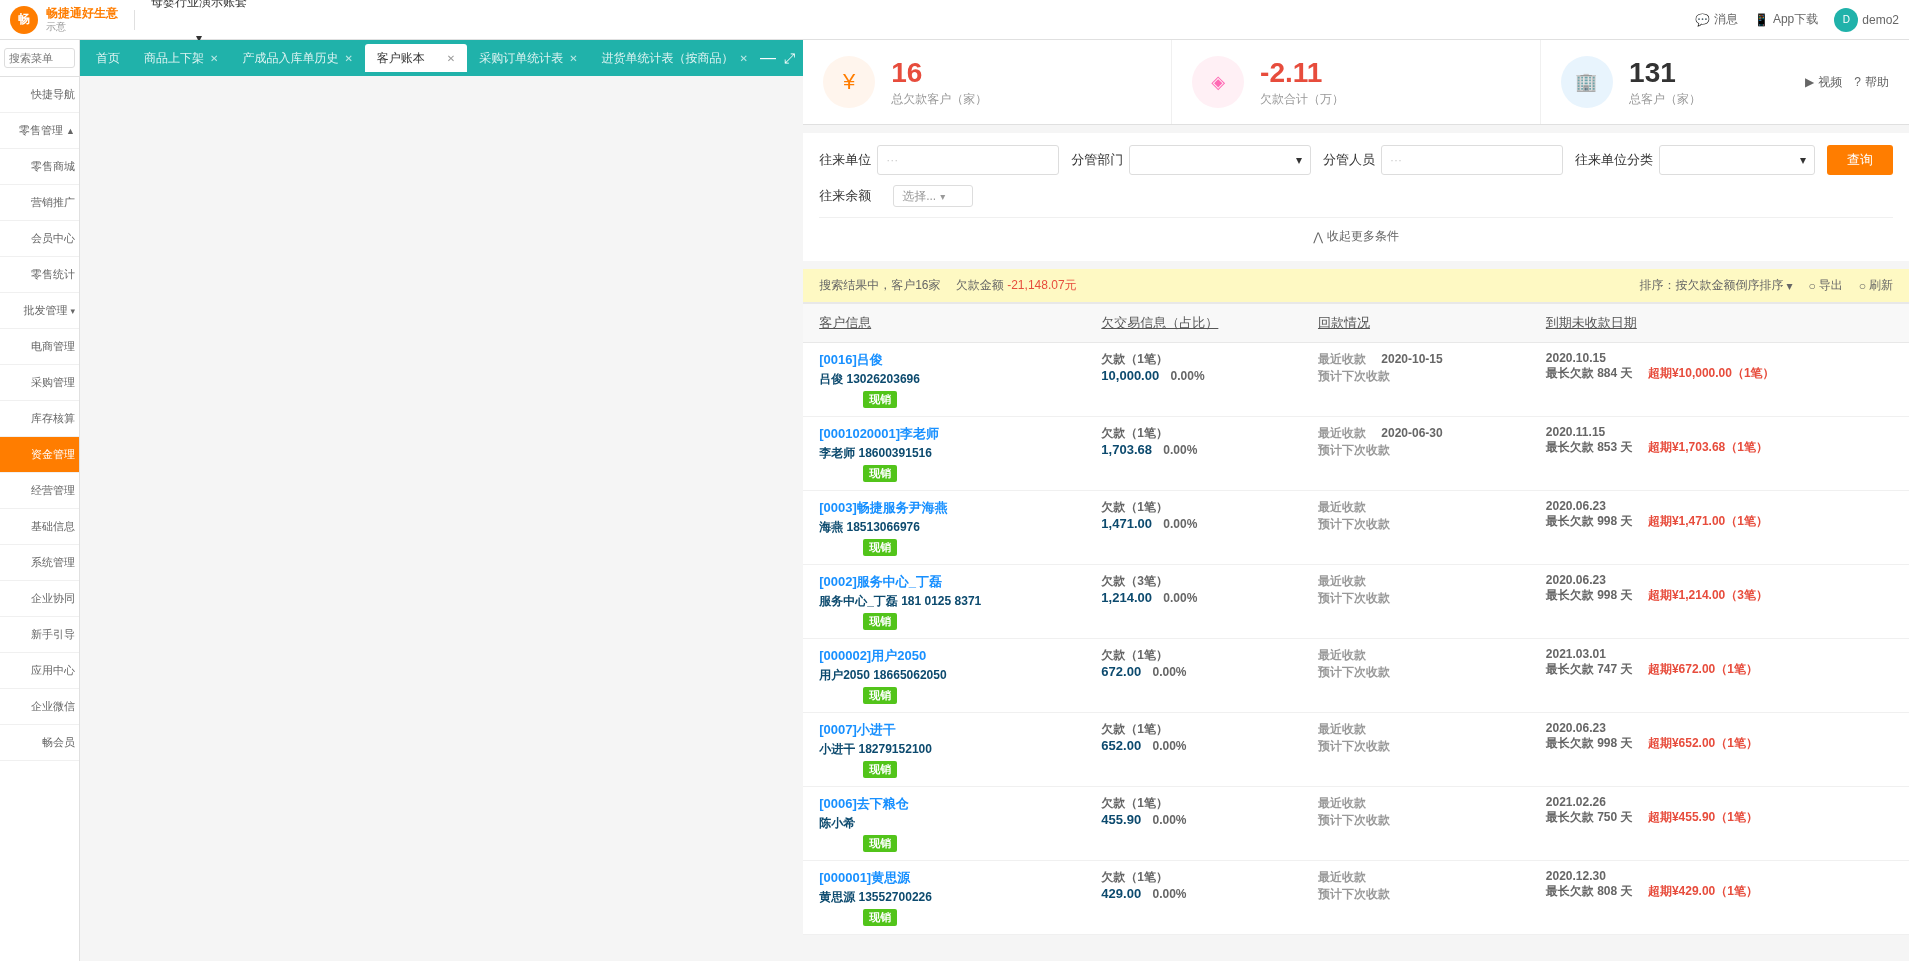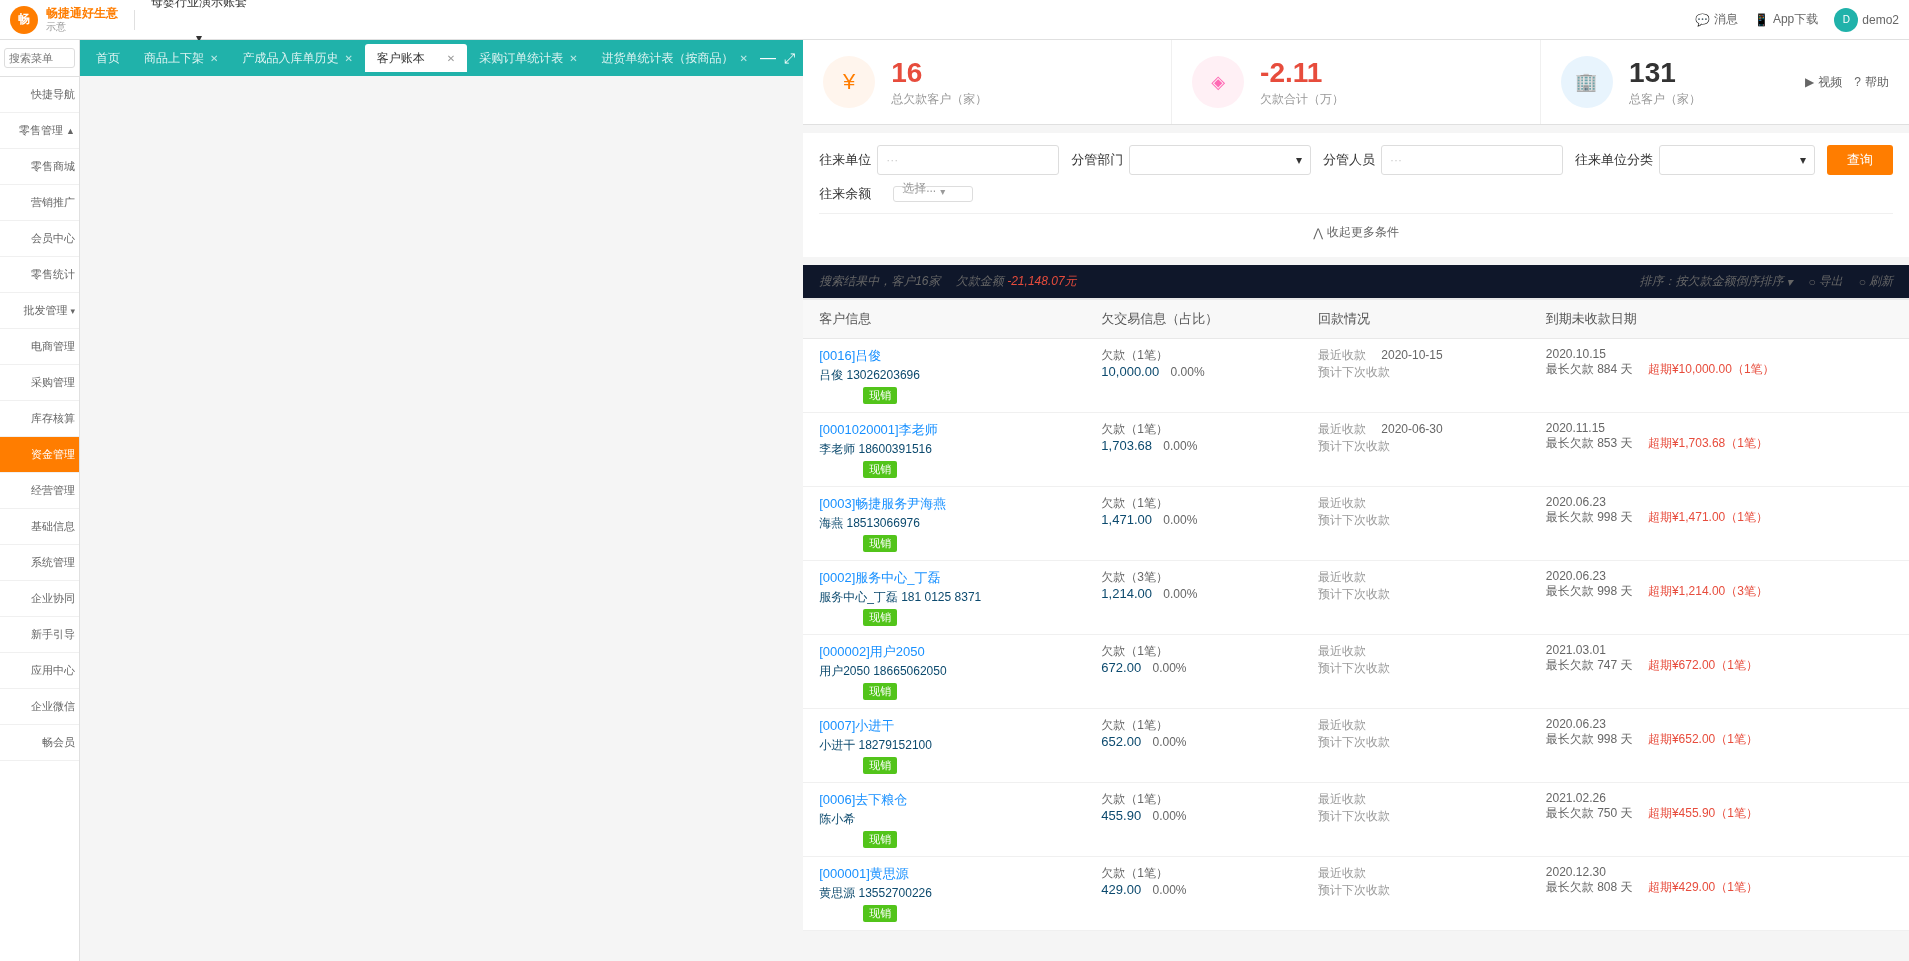--- a/index.html
+++ b/index.html
@@ -140,75 +140,76 @@
       font-size: 13px;
       cursor: pointer;
       height: 30px;
     }
     .filter-extra { display: flex; align-items: center; gap: 22px; }
     .select-box {
       border: 1px solid #ddd;
       border-radius: 3px;
       padding: 4px 8px;
       font-size: 12px;
-      height: 16px;
+      height: 22px;
       background: #fff;
       display: flex;
-      align-items: flex-end;
+      align-items: center;
       gap: 4px;
       cursor: pointer;
       min-width: 80px;
     }
     .collapse-btn {
       display: flex;
       align-items: center;
       justify-content: center;
       gap: 4px;
       color: #666;
       font-size: 12px;
       cursor: pointer;
       padding: 4px 0;
     }
     .collapse-row { text-align: center; border-top: 1px solid #f0f0f0; padding-top: 6px; }
 
     
     .result-bar {
-      background: #0f172a;
+      background: #fef9c3;
       padding: 8px 16px;
       display: flex;
       align-items: center;
       justify-content: space-between;
       border-bottom: 1px solid #e8e8e8;
       margin-bottom: 0;
-      font-style: italic;
     }
     .result-info { font-size: 12px; color: #666; }
     .result-info span.red { color: #e74c3c; }
     .result-actions { display: flex; align-items: center; gap: 16px; font-size: 12px; color: #666; }
     .result-actions span { cursor: pointer; display: flex; align-items: center; gap: 3px; }
     .sort-label { color: #666; }
 
     
     .data-table { width: 100%; background: #fff; border-collapse: collapse; }
     .data-table th {
       background: #f8f8f8;
       padding: 10px 16px;
       text-align: left;
       font-size: 13px;
       font-weight: 500;
       color: #555;
       border-bottom: 1px solid #e8e8e8;
       border-top: 1px solid #e8e8e8;
+      text-decoration: underline;
     }
     .data-table td {
       padding: 8px 16px;
       font-size: 12px;
       color: #333;
       border-bottom: 1px solid #f0f0f0;
       vertical-align: top;
+      font-weight: bold;
     }
     .customer-name { color: #1890ff; cursor: pointer; font-size: 13px; }
     .customer-phone { color: #0c4a6e; font-size: 12px; margin-top: 2px; }
     .tag { display: inline-block; padding: 1px 6px; border-radius: 2px; font-size: 11px; color: #fff; margin-top: 3px; margin-left: 44px; }
     .tag.green { background: #52c41a; }
     .amount-red { color: #0c4a6e; font-size: 13px; }
     .amount-pct { color: #666; font-size: 12px; margin-left: 8px; }
     .overdue-link { color: #e74c3c; cursor: pointer; font-size: 12px; }
     .date-text { color: #666; font-size: 12px; }
     .overdue-days { color: #666; font-size: 12px; }

